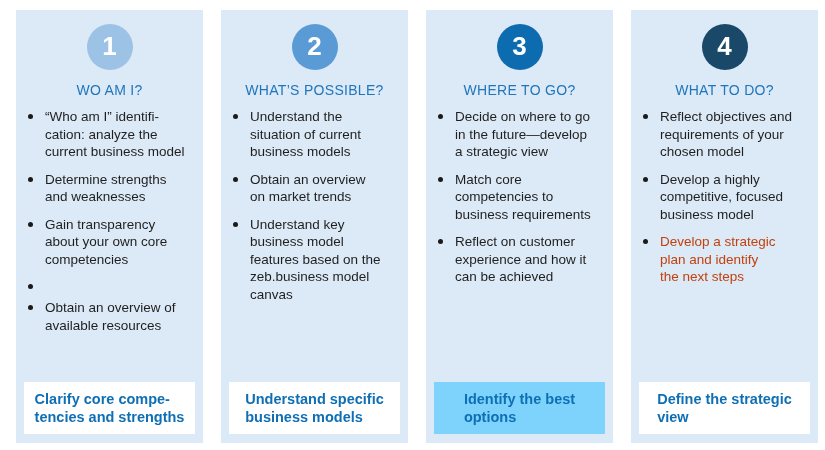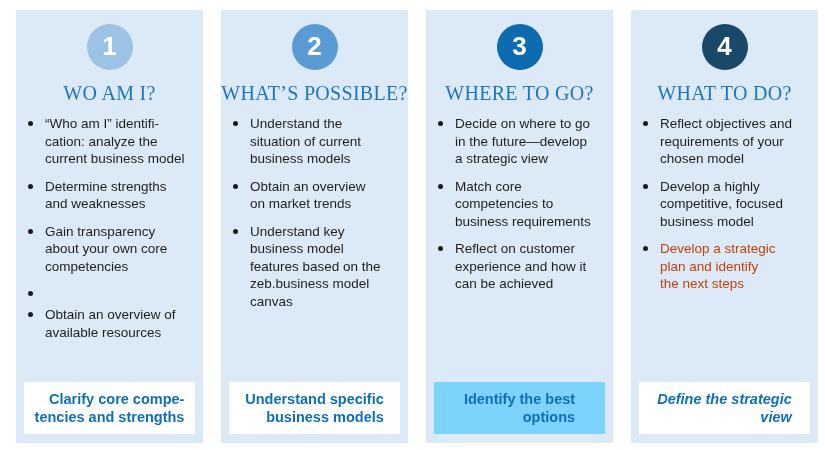--- a/index.html
+++ b/index.html
@@ -23,39 +23,38 @@
     width: 46px; height: 46px; border-radius: 50%;
     margin: 0 auto; flex: 0 0 auto;
     display: flex; align-items: center; justify-content: center;
   }
   .circle-num {
     color: #ffffff; font-weight: bold; font-size: 26px; line-height: 1;
     padding-bottom: 2px;
   }
   .heading {
     margin-top: 12px; text-align: center;
-    font-size: 20px; letter-spacing: 0.3px;
+    font-size: 14px; letter-spacing: 0.3px;
     white-space: pre-line;
-    font-family: Liberation Serif, serif;
   }
   .bullets { margin-top: 10px; padding: 0 6px 0 10px; }
   .bullet-row { display: flex; margin-bottom: 10px; }
   .dot {
     flex: 0 0 auto; width: 5px; height: 5px; border-radius: 50%;
     background: #1a1a1a; margin: 6px 12px 0 2px;
   }
   .bullet-text {
     font-size: 13.5px; line-height: 17.5px;
     white-space: pre-line;
   }
   .footer-box {
     margin: auto 8px 9px 8px;
     min-height: 52px;
     display: flex; align-items: center; justify-content: center;
-    text-align: right;
+    text-align: left;
     padding: 6px 4px;
   }
   .footer-text {
     font-weight: bold; font-size: 14.5px; line-height: 18px;
     white-space: pre-line;
   }
 </style>
 </head>
 <body>
 
@@ -180,19 +179,19 @@
 competitive, focused
 business model</span>
       </div>
       <div class="bullet-row">
         <span class="dot"></span>
         <span class="bullet-text" style="color: #c2410c;">Develop a strategic
 plan and identify
 the next steps</span>
       </div>
     </div>
-    <div class="footer-box" style="background-color: rgb(255, 255, 255); font-style: italic;">
+    <div class="footer-box" style="background-color: rgb(255, 255, 255);">
       <span class="footer-text" style="color: rgb(15, 111, 181);">Define the strategic
 view</span>
     </div>
   </div>
 
 </div>
 
 </body></html>

